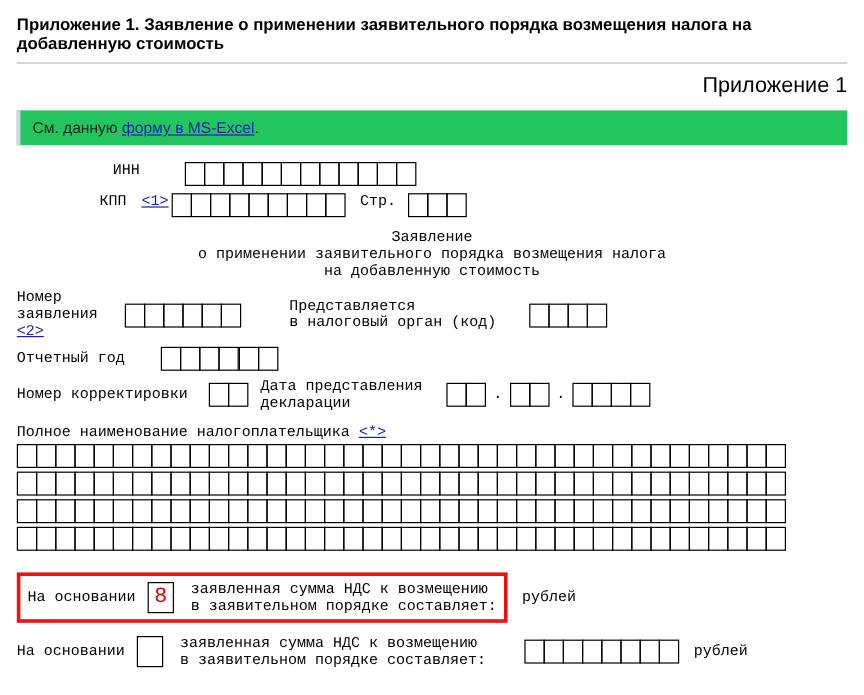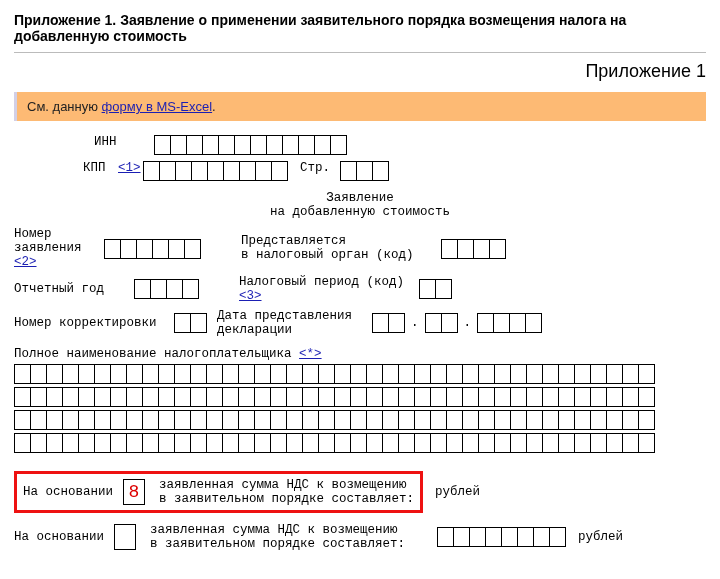--- a/index.html
+++ b/index.html
@@ -13,21 +13,21 @@
     width: 720px;
   }
   h1 {
     font-size: 14px;
     font-weight: bold;
     margin: 2px 0 8px 0;
   }
   .hr { border-top: 1px solid #bbb; margin: 4px 0 8px 0; }
   .right { text-align: right; font-size: 18px; margin: 6px 0 10px 0; }
   .note {
-    background: #fdba74;
+    background: #22c55e;
     border-left: 3px solid #d3d0e6;
     padding: 7px 10px;
     font-size: 13px;
     color: #222;
     margin-bottom: 14px;
   }
   .note a, .lk { color: #1b1fb3; text-decoration: underline; }
   .mono { font-family: "Courier New", monospace; font-size: 12.5px; }
   .row { display: flex; align-items: flex-start; margin: 3px 0; }
   .cells { display: inline-flex; }
@@ -116,20 +116,21 @@
   <span style="width:40px; text-align:left; padding-right:8px; margin-left:12px;">Стр.</span>
   <span class="cells">
     <span class="cell"></span>
       <span class="cell"></span>
       <span class="cell"></span>
   </span>
 </div>
 
 <div class="mono center block-title">
   <div>Заявление</div>
+  <div>о применении заявительного порядка возмещения налога</div>
   <div>на добавленную стоимость</div>
 </div>
 
 <div class="row mono sect" style="align-items:center;">
   <div style="width:90px;">
     <div>Номер</div>
     <div>
       <span>заявления</span>
     </div>
     <a href="#" class="lk">&lt;2&gt;</a>
@@ -155,24 +156,20 @@
 </div>
 
 <div class="row mono" style="align-items:center; margin-top:6px;">
   <div style="width:120px;">Отчетный год</div>
   <span class="cells">
     <span class="cell"></span>
       <span class="cell"></span>
       <span class="cell"></span>
       <span class="cell"></span>
   </span>
-  <div style="width:180px; margin-left:40px;">
-    <span>Налоговый период (код)</span>
-    <a href="#" class="lk">&lt;3&gt;</a>
-  </div>
   <span class="cells">
     <span class="cell"></span>
       <span class="cell"></span>
   </span>
 </div>
 
 <div class="row mono" style="align-items:center; margin-top:6px;">
   <div style="width:160px;">Номер корректировки</div>
   <span class="cells">
     <span class="cell"></span>

